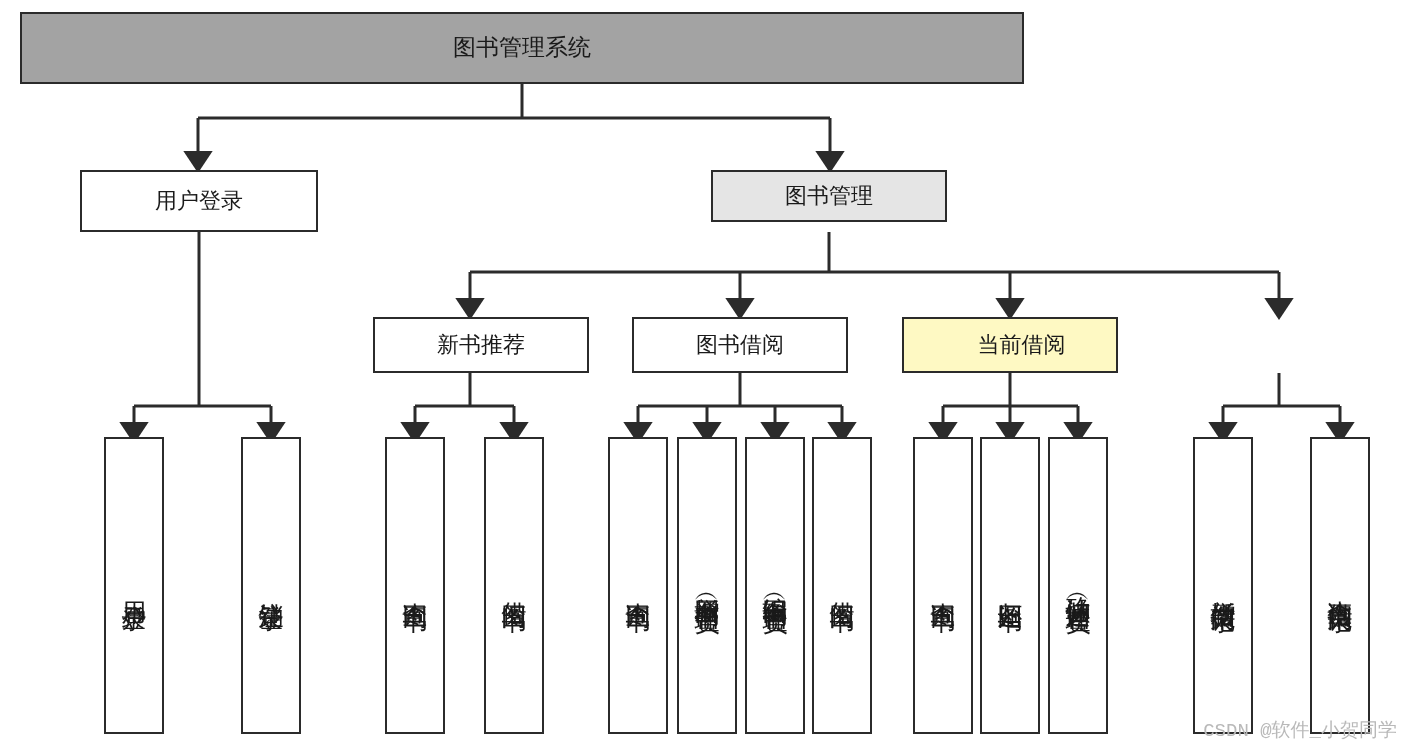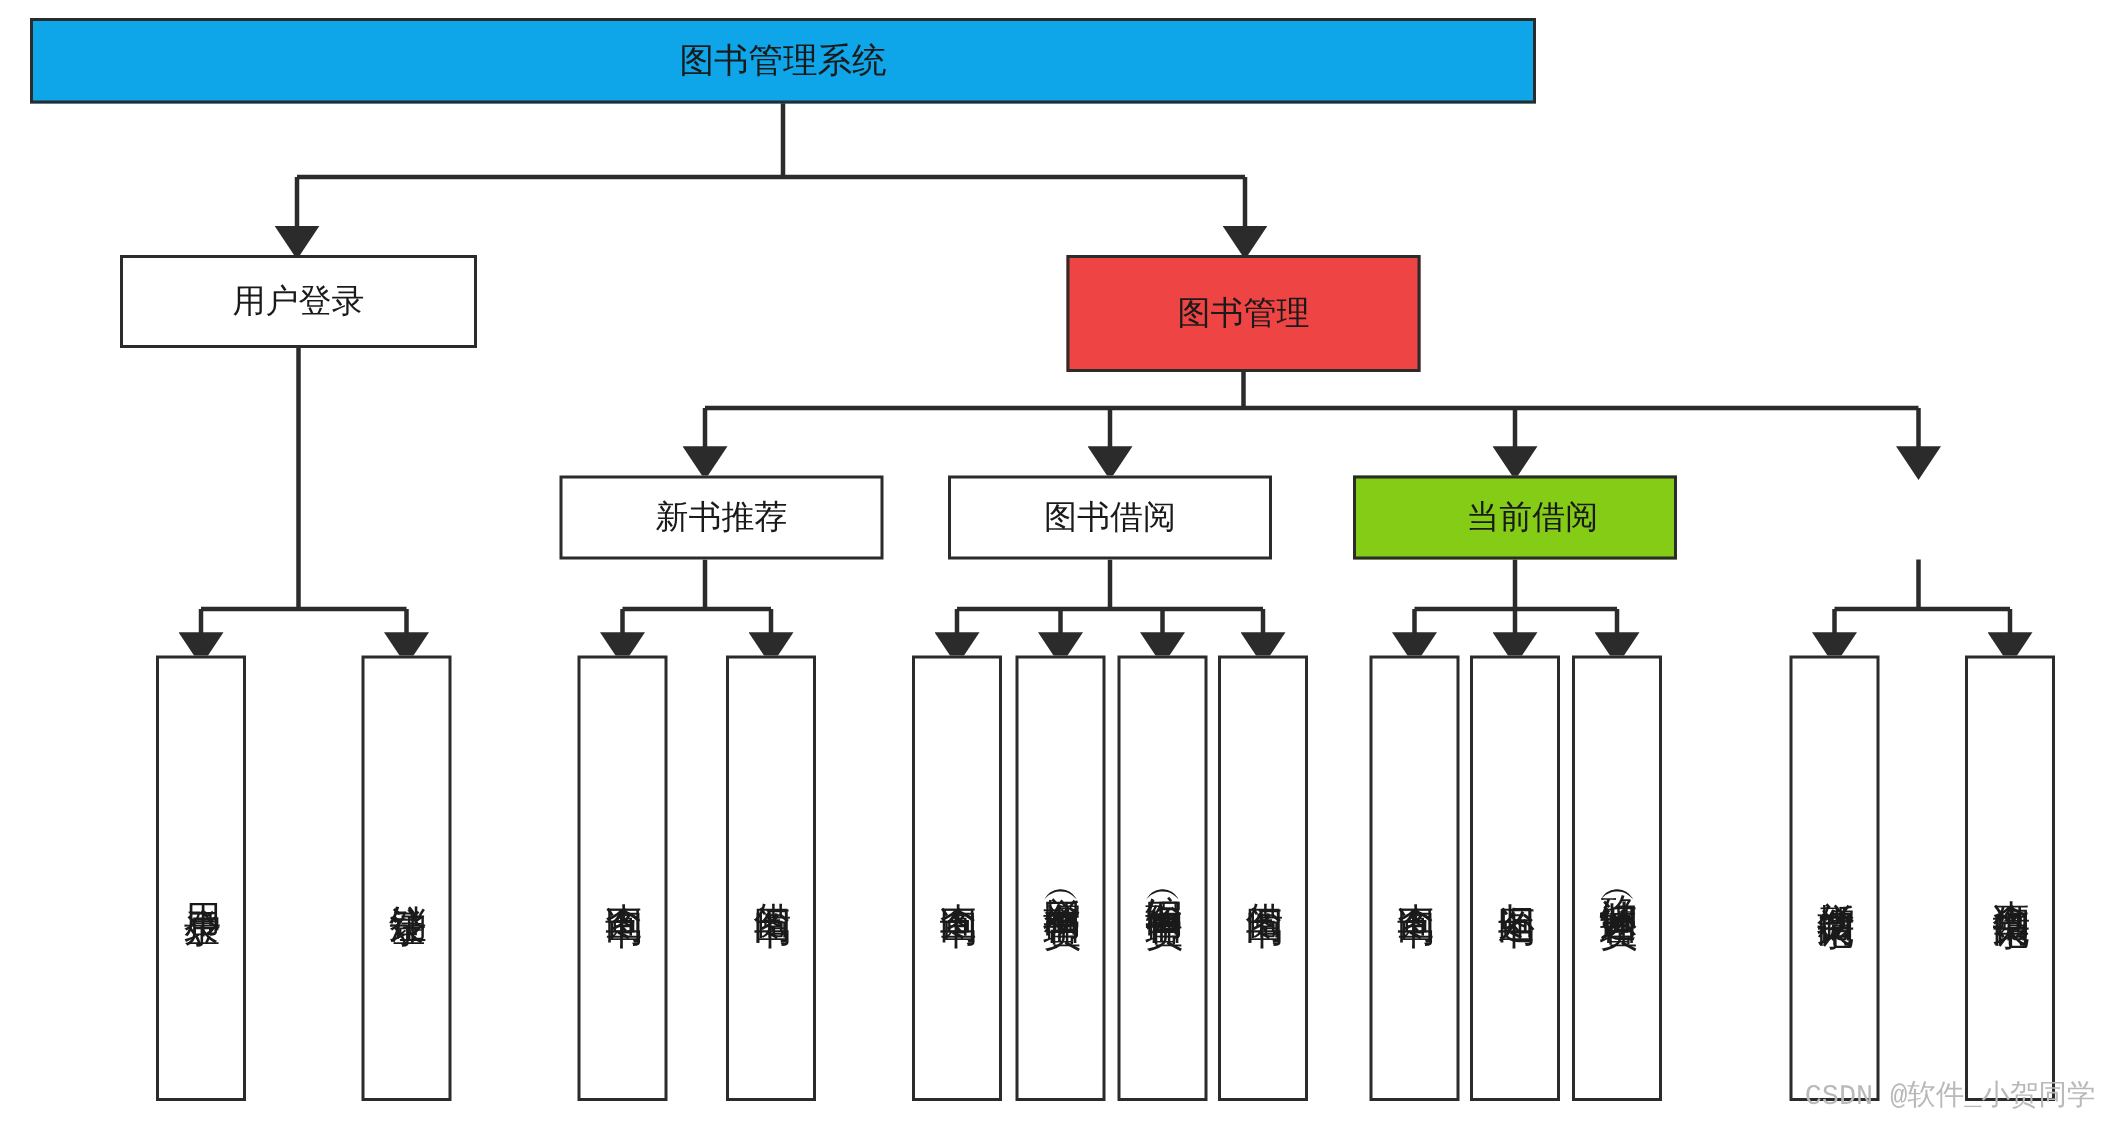--- a/index.html
+++ b/index.html
@@ -120,38 +120,38 @@
       <path d="M1010,406 L1010,429" marker-end="url(#arrowhead)"></path>
       <path d="M1078,406 L1078,429" marker-end="url(#arrowhead)"></path>
 
       <path d="M1279,373 L1279,406"></path>
       <path d="M1223,406 L1340,406"></path>
       <path d="M1223,406 L1223,429" marker-end="url(#arrowhead)"></path>
       <path d="M1340,406 L1340,429" marker-end="url(#arrowhead)"></path>
     </g>
   </svg>
 
-  <div class="node-box level-root" style="left: 20px; top: 12px; width: 1004px; height: 57px; border-color: rgb(43, 43, 43); background: #0ea5e9; color: rgb(26, 26, 26);">
+  <div class="node-box level-root" style="left: 20px; top: 12px; width: 1004px; height: 72px; border-color: rgb(43, 43, 43); background: #a3a3a3; color: rgb(26, 26, 26);">
     <span class="node-label">图书管理系统</span>
   </div>
 
   <div class="node-box level-two" style="left: 80px; top: 170px; width: 238px; height: 62px; border-color: rgb(43, 43, 43); background: rgb(255, 255, 255); color: rgb(26, 26, 26);">
     <span class="node-label">用户登录</span>
   </div>
-  <div class="node-box level-two" style="left: 711px; top: 170px; width: 236px; height: 78px; border-color: rgb(43, 43, 43); background: #ef4444; color: rgb(26, 26, 26);">
+  <div class="node-box level-two" style="left: 711px; top: 170px; width: 236px; height: 52px; border-color: rgb(43, 43, 43); background: #e5e5e5; color: rgb(26, 26, 26);">
     <span class="node-label">图书管理</span>
   </div>
 
   <div class="node-box level-three" style="left: 362px; top: 317px; width: 216px; height: 56px; border-color: rgb(43, 43, 43); background: rgb(255, 255, 255); color: rgb(26, 26, 26); margin-left: 11px;">
     <span class="node-label">新书推荐</span>
   </div>
   <div class="node-box level-three" style="left: 632px; top: 317px; width: 216px; height: 56px; border-color: rgb(43, 43, 43); background: rgb(255, 255, 255); color: rgb(26, 26, 26);">
     <span class="node-label">图书借阅</span>
   </div>
-  <div class="node-box level-three" style="left: 902px; top: 317px; width: 216px; height: 56px; border-color: rgb(43, 43, 43); background: #84cc16; color: rgb(26, 26, 26); padding-left: 23px;">
+  <div class="node-box level-three" style="left: 902px; top: 317px; width: 216px; height: 56px; border-color: rgb(43, 43, 43); background: #fef9c3; color: rgb(26, 26, 26); padding-left: 23px;">
     <span class="node-label">当前借阅</span>
   </div>
 
   <div class="node-box leaf-box" style="left: 104px; top: 437px; width: 60px; height: 297px; border-color: rgb(43, 43, 43); background: rgb(255, 255, 255); color: rgb(26, 26, 26);">
     <span class="node-label">用户登录</span>
   </div>
   <div class="node-box leaf-box" style="left: 241px; top: 437px; width: 60px; height: 297px; border-color: rgb(43, 43, 43); background: rgb(255, 255, 255); color: rgb(26, 26, 26);">
     <span class="node-label">注销登录</span>
   </div>
   <div class="node-box leaf-box" style="left: 385px; top: 437px; width: 60px; height: 297px; border-color: rgb(43, 43, 43); background: rgb(255, 255, 255); color: rgb(26, 26, 26);">

